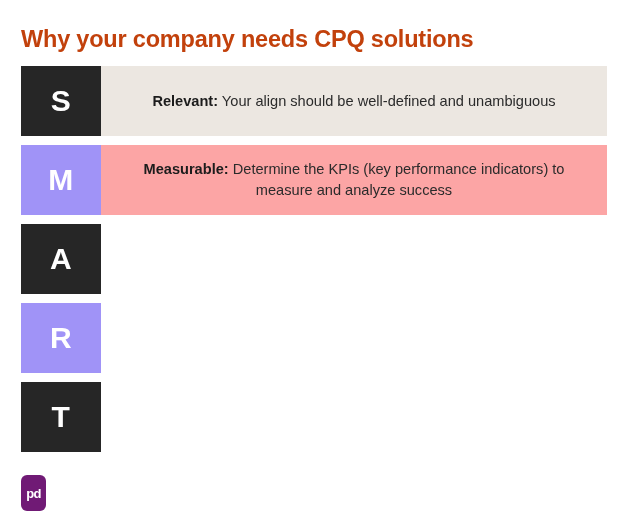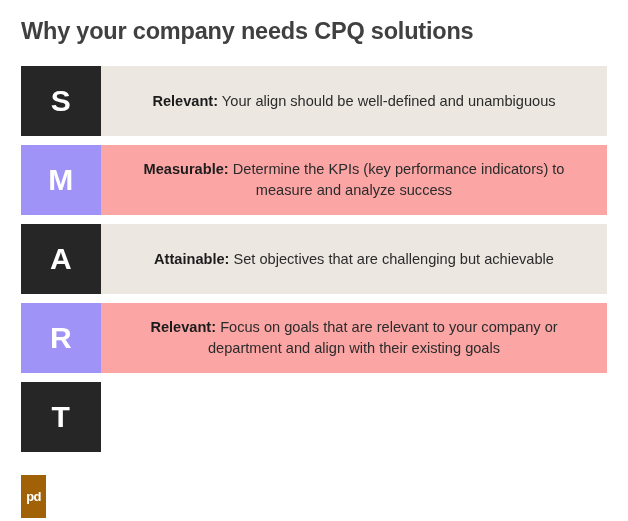--- a/index.html
+++ b/index.html
@@ -16,28 +16,28 @@
   .infographic {
     position: relative;
     width: 628px;
     height: 521px;
     box-sizing: border-box;
     padding: 0;
   }
   .page-title {
     position: absolute;
     left: 21px;
-    top: 16px;
+    top: 24px;
     width: 590px;
     margin: 0;
     font-size: 23.5px;
     line-height: 30px;
     font-weight: 800;
     letter-spacing: -0.2px;
-    color: #404040;
+    color: #c2410c;
     font-family: "Liberation Sans", sans-serif;
   }
   .rows {
     position: absolute;
     left: 21px;
     top: 66px;
     width: 586px;
   }
   .smart-row {
     display: flex;
@@ -91,25 +91,26 @@
     background: #a093f7;
   }
   .theme-purple .row-body {
     background: #fca5a5;
   }
   .brand-logo {
     position: absolute;
     left: 21px;
     top: 475px;
     width: 25px;
-    height: 43px;
-    background: #a16207;
+    height: 36px;
+    background: #701a75;
     display: flex;
     align-items: center;
     justify-content: center;
+    border-radius: 6px;
   }
   .brand-logo .pd-mark {
     color: #ffffff;
     font-size: 13px;
     font-weight: 700;
     line-height: 1;
     letter-spacing: -0.7px;
     font-family: "Liberation Sans", sans-serif;
   }
 </style>
@@ -141,35 +142,25 @@
         <p class="row-text">
           <span class="lead">Measurable:</span><span> Determine the KPIs (key performance indicators) to measure and analyze success</span>
         </p>
       </div>
     </div>
 
     <div class="smart-row theme-dark">
       <div class="letter-box">
         <span>A</span>
       </div>
-      <div class="row-body">
-        <p class="row-text">
-          <span class="lead">Attainable:</span><span> Set objectives that are challenging but achievable</span>
-        </p>
-      </div>
     </div>
 
     <div class="smart-row theme-purple">
       <div class="letter-box">
         <span>R</span>
-      </div>
-      <div class="row-body">
-        <p class="row-text">
-          <span class="lead">Relevant:</span><span> Focus on goals that are relevant to your company or department and align with their existing goals</span>
-        </p>
       </div>
     </div>
 
     <div class="smart-row theme-dark">
       <div class="letter-box">
         <span>T</span>
       </div>
     </div>
 
   </div>

